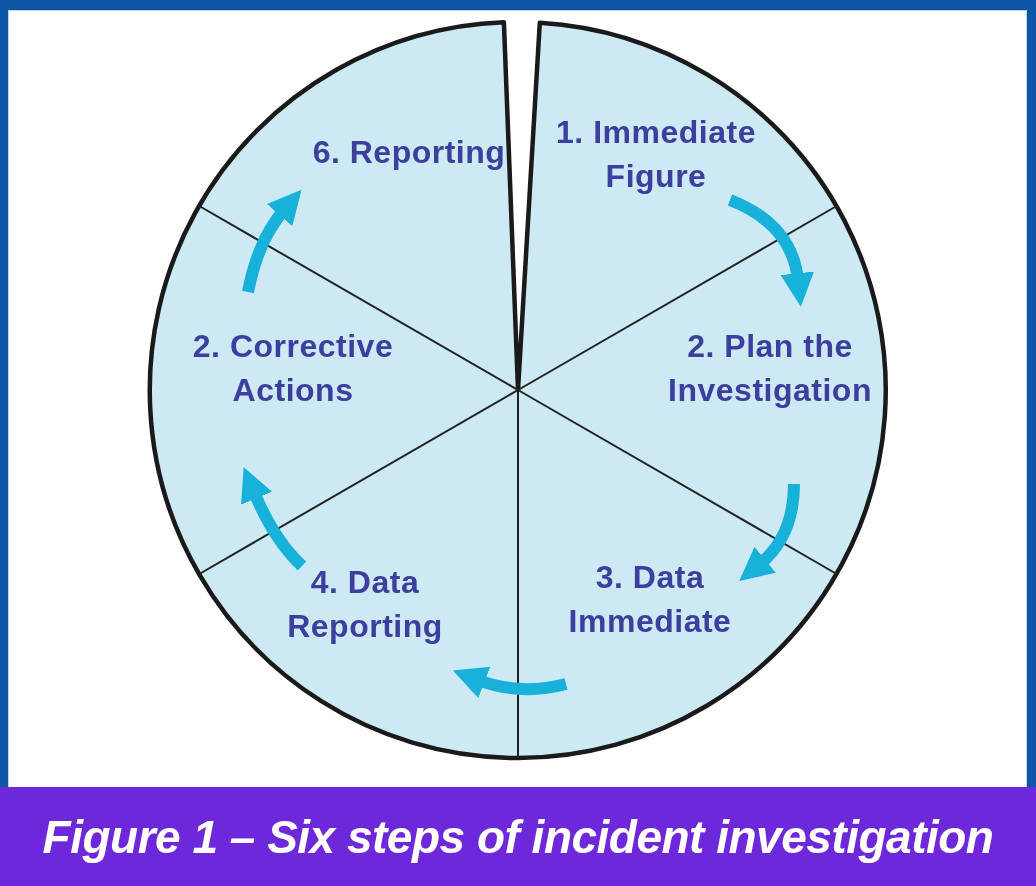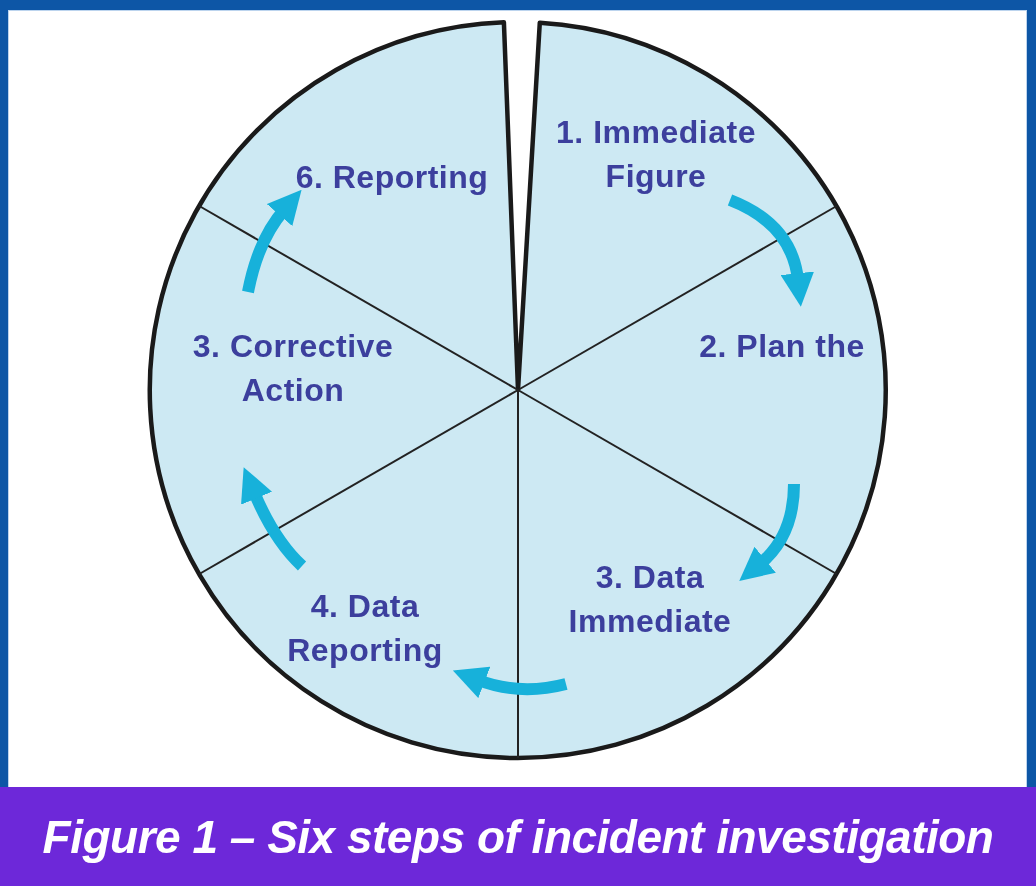--- a/index.html
+++ b/index.html
@@ -93,40 +93,41 @@
     <path d="M 566 684 Q 520 696 478 680" fill="none" stroke="#17b1da" stroke-width="12" marker-end="url(#ah)"></path>
     <path d="M 302 566 Q 274 540 254 492" fill="none" stroke="#17b1da" stroke-width="12" marker-end="url(#ah)"></path>
     <path d="M 248 292 Q 258 240 284 210" fill="none" stroke="#17b1da" stroke-width="12" marker-end="url(#ah)"></path>
   </svg>
 
   <div class="step-label" style="left:656px; top:110px;">
     <div>1. Immediate</div>
     <div>Figure</div>
   </div>
 
-  <div class="step-label" style="left:770px; top:324px;margin-left:12px;">
+  <div class="step-label" style="left:770px; top:324px;">
     <div>2. Plan the</div>
+    <div>Investigation</div>
   </div>
 
   <div class="step-label" style="left:650px; top:555px;">
     <div>3. Data</div>
     <div>Immediate</div>
   </div>
 
-  <div class="step-label" style="left:365px; top:584px;">
+  <div class="step-label" style="left:365px; top:560px;">
     <div>4. Data</div>
     <div>Reporting</div>
   </div>
 
   <div class="step-label" style="left:293px; top:324px;">
-    <div>3. Corrective</div>
-    <div>Action</div>
+    <div>2. Corrective</div>
+    <div>Actions</div>
   </div>
 
-  <div class="step-label" style="left:392px; top:130px;margin-top:25px;">
+  <div class="step-label" style="left:409px; top:130px;">
     <div>6. Reporting</div>
   </div>
 
   <div class="caption-bar">
     <span class="caption-text">Figure 1 – Six steps of incident investigation</span>
   </div>
 
 </div>
 
 </body></html>

